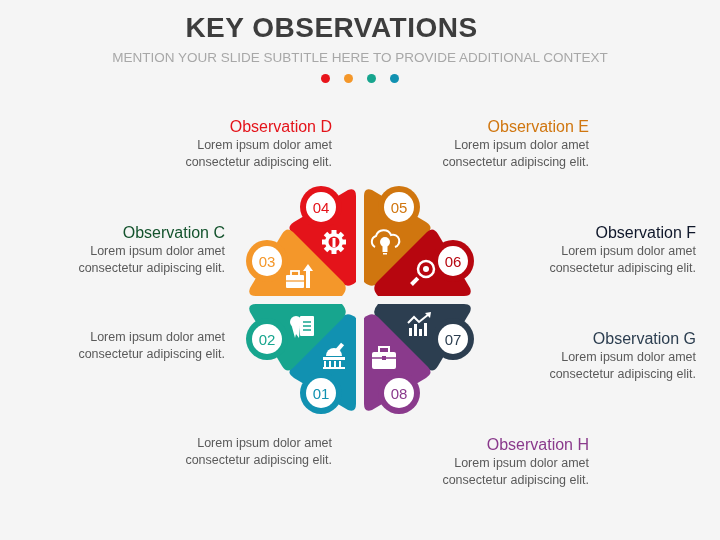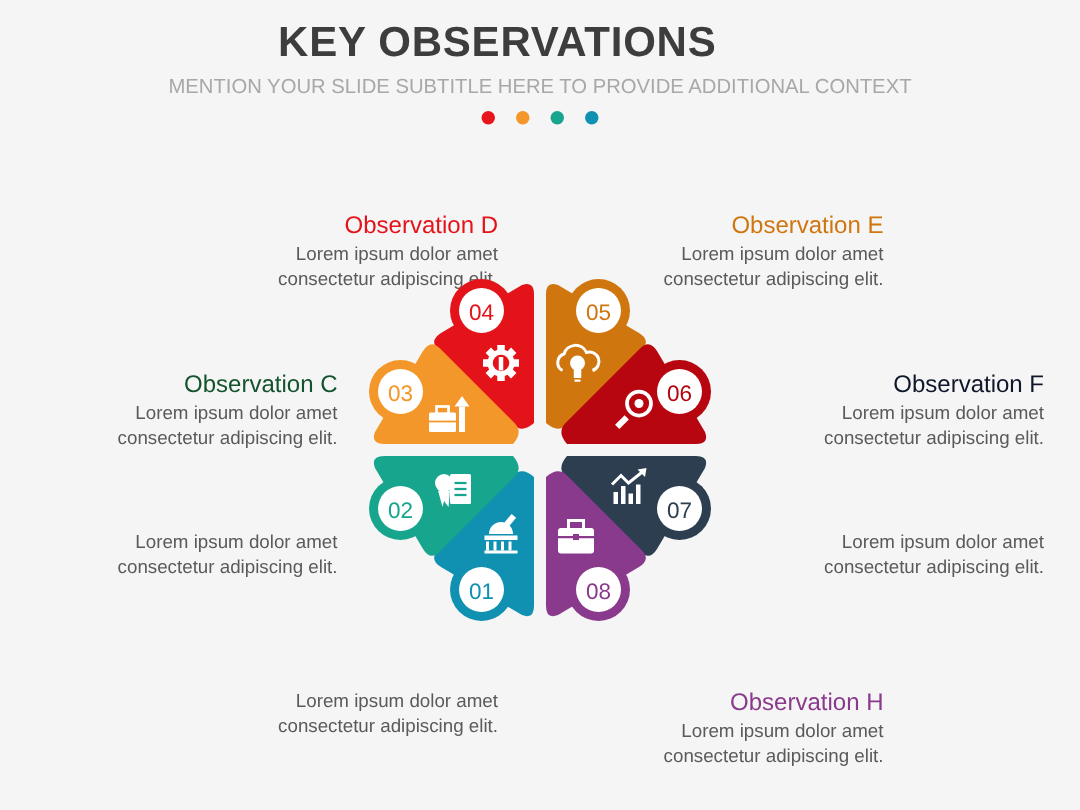--- a/index.html
+++ b/index.html
@@ -1,21 +1,21 @@
 <!DOCTYPE html>
 <html><head>
 <meta charset="utf-8">
 <style>
   html, body { margin:0; padding:0; }
   body { width:720px; height:540px; background:#f5f5f5; position:relative; overflow:hidden; font-family:"Liberation Sans", sans-serif; }
   .title { position:absolute; top:12px; left:0; width:663px; text-align:center; font-size:28px; font-weight:bold; color:#3d3d3d; letter-spacing:0.5px; }
   .subtitle { position:absolute; top:50px; left:0; width:720px; text-align:center; font-size:13.5px; color:#a8a8a8; }
   .dots { position:absolute; top:74px; left:0; width:720px; display:flex; justify-content:center; gap:14px; }
   .dot { width:9px; height:9px; border-radius:50%; }
-  .obs { position:absolute; width:200px;margin-top:24px; }
+  .obs { position:absolute; width:200px; }
   .obs .h { font-size:16px; line-height:20px; }
   .obs .b { font-size:12.5px; line-height:17px; color:#5a5a5a; }
   .obs.r { text-align:right; }
   .obs.l { text-align:right; }
   svg.diagram { position:absolute; left:0; top:0; }
   .num { font-family:"Liberation Sans", sans-serif; font-size:15px; }
 </style>
 </head>
 <body>
 
@@ -46,20 +46,21 @@
 <div class="obs l" style="left:496px; top:223px;">
   <div class="h" style="color:#0f172a">Observation F</div>
   <div class="b">Lorem ipsum dolor amet</div>
   <div class="b">consectetur adipiscing elit.</div>
 </div>
 <div class="obs r" style="left:25px; top:329px;">
   <div class="b">Lorem ipsum dolor amet</div>
   <div class="b">consectetur adipiscing elit.</div>
 </div>
 <div class="obs l" style="left:496px; top:329px;">
+  <div class="h" style="color:#2c3e50">Observation G</div>
   <div class="b">Lorem ipsum dolor amet</div>
   <div class="b">consectetur adipiscing elit.</div>
 </div>
 <div class="obs r" style="left:132px; top:435px;">
   <div class="b">Lorem ipsum dolor amet</div>
   <div class="b">consectetur adipiscing elit.</div>
 </div>
 <div class="obs l" style="left:389px; top:435px;">
   <div class="h" style="color:#8a3a8c">Observation H</div>
   <div class="b">Lorem ipsum dolor amet</div>

